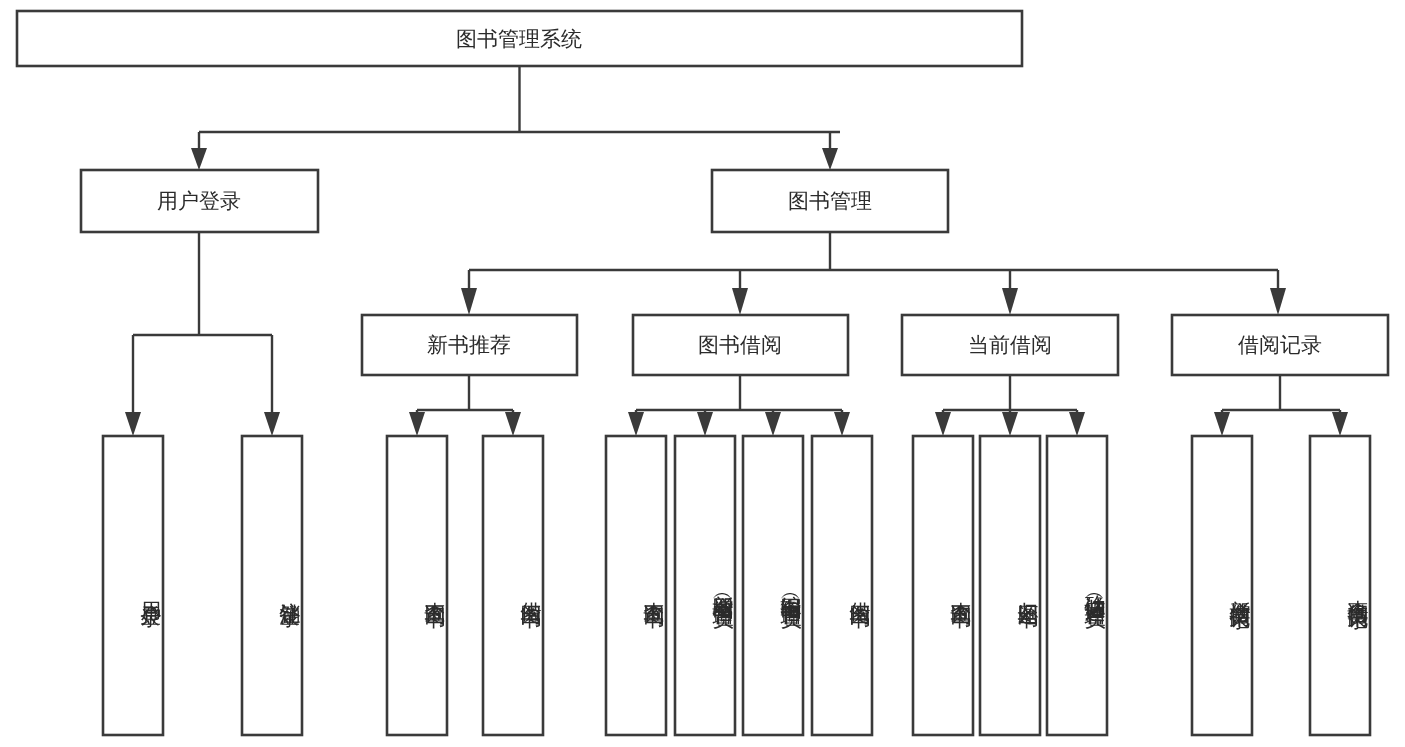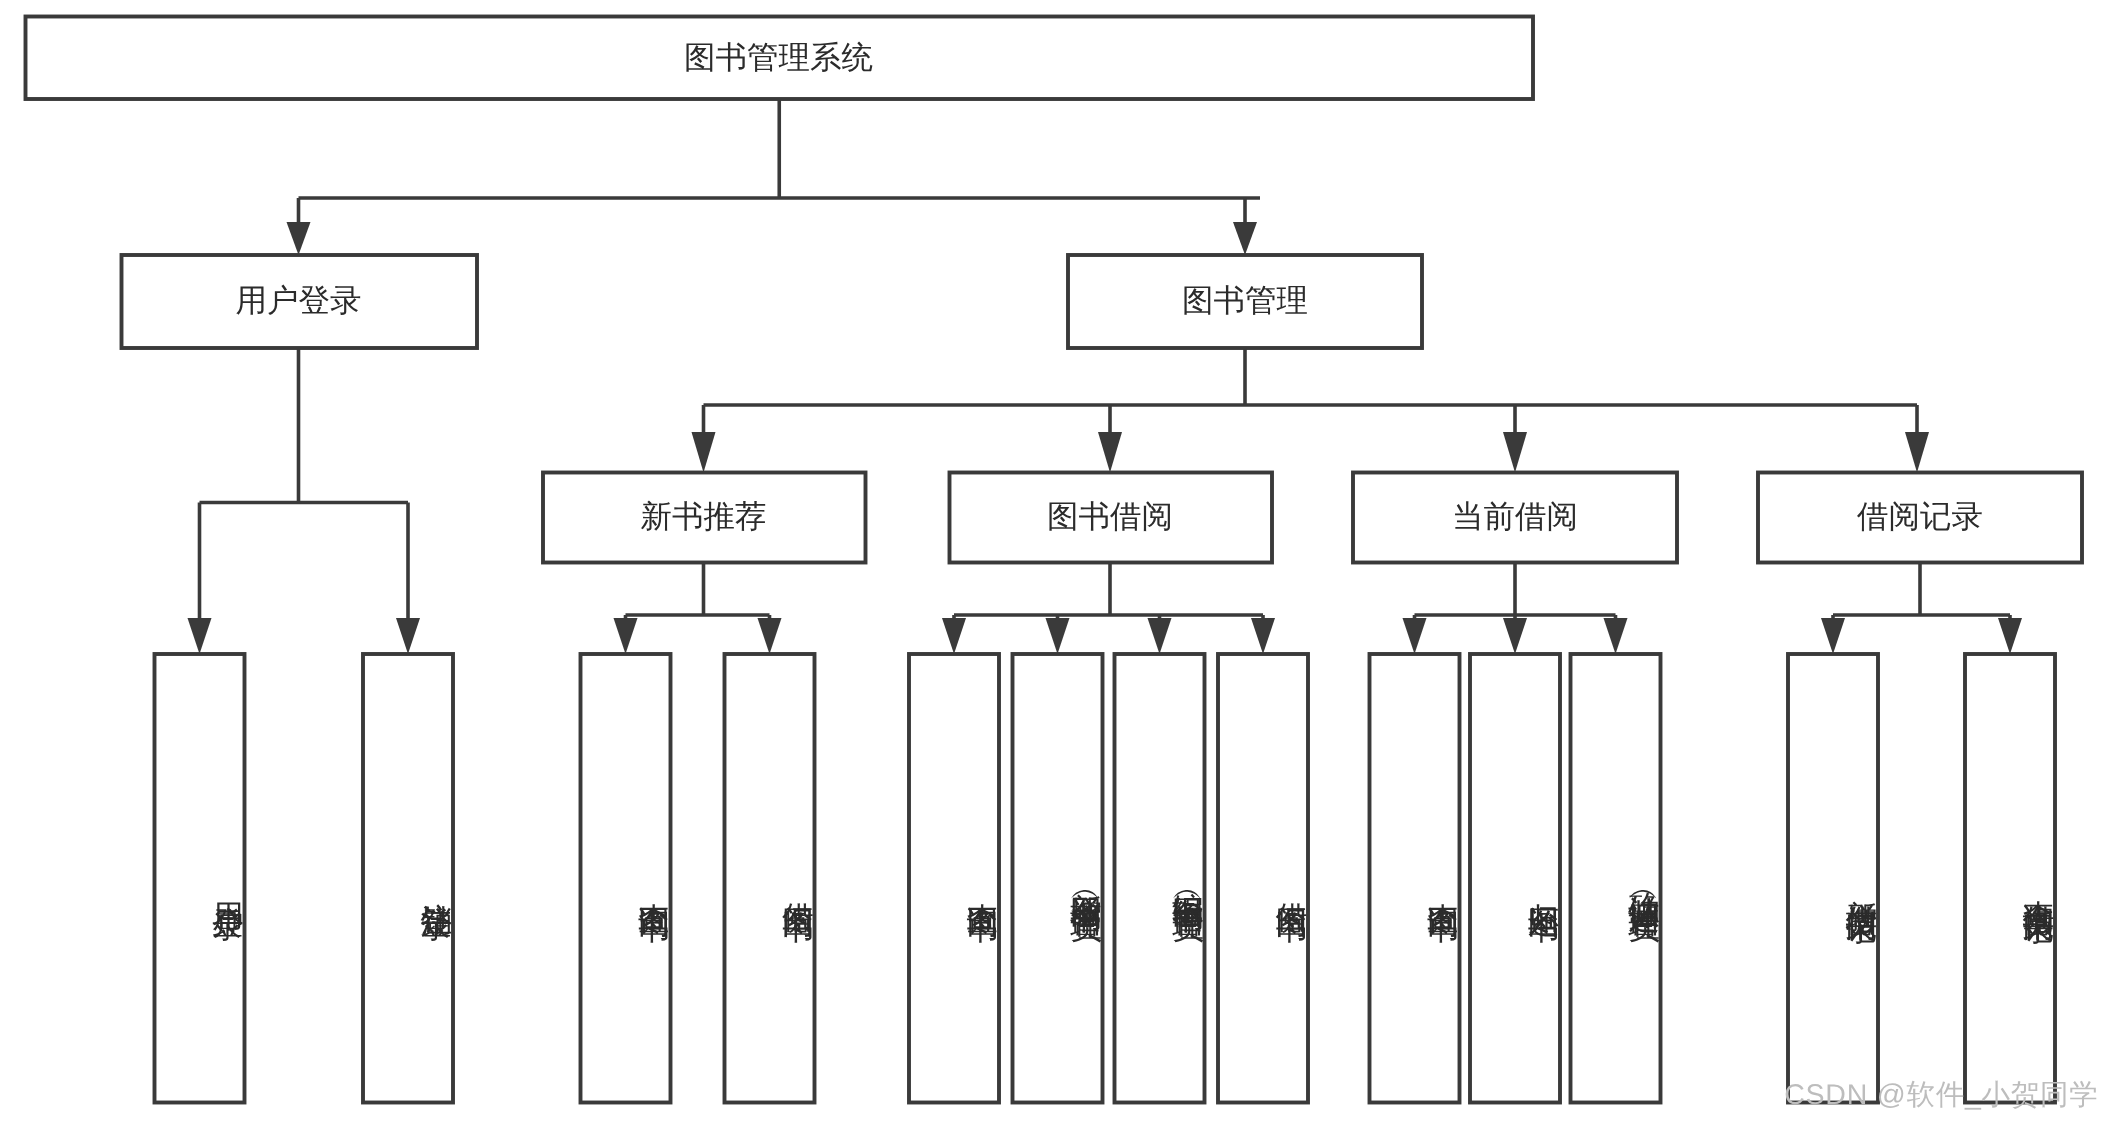--- a/index.html
+++ b/index.html
@@ -226,15 +226,14 @@
   <div class="node-label-v" style="left:743px; top:442px; width:60px; height:290px;">编辑图书（管理员）</div>
   <div class="node-label-v" style="left:812px; top:446px; width:60px; height:285px;">借阅图书</div>
 
   <div class="node-label-v" style="left:913px; top:446px; width:60px; height:285px;">查询图书</div>
   <div class="node-label-v" style="left:980px; top:446px; width:60px; height:285px;">归还图书</div>
   <div class="node-label-v" style="left:1047px; top:442px; width:60px; height:290px;">确认归还（管理员）</div>
 
   <div class="node-label-v" style="left:1192px; top:446px; width:60px; height:285px;">新增借阅记录</div>
   <div class="node-label-v" style="left:1310px; top:446px; width:60px; height:285px;">查询借阅记录</div>
 
-  <div id="watermark">CSDN @软件_小贺同学</div>
 
 </div>
 
 </body></html>

